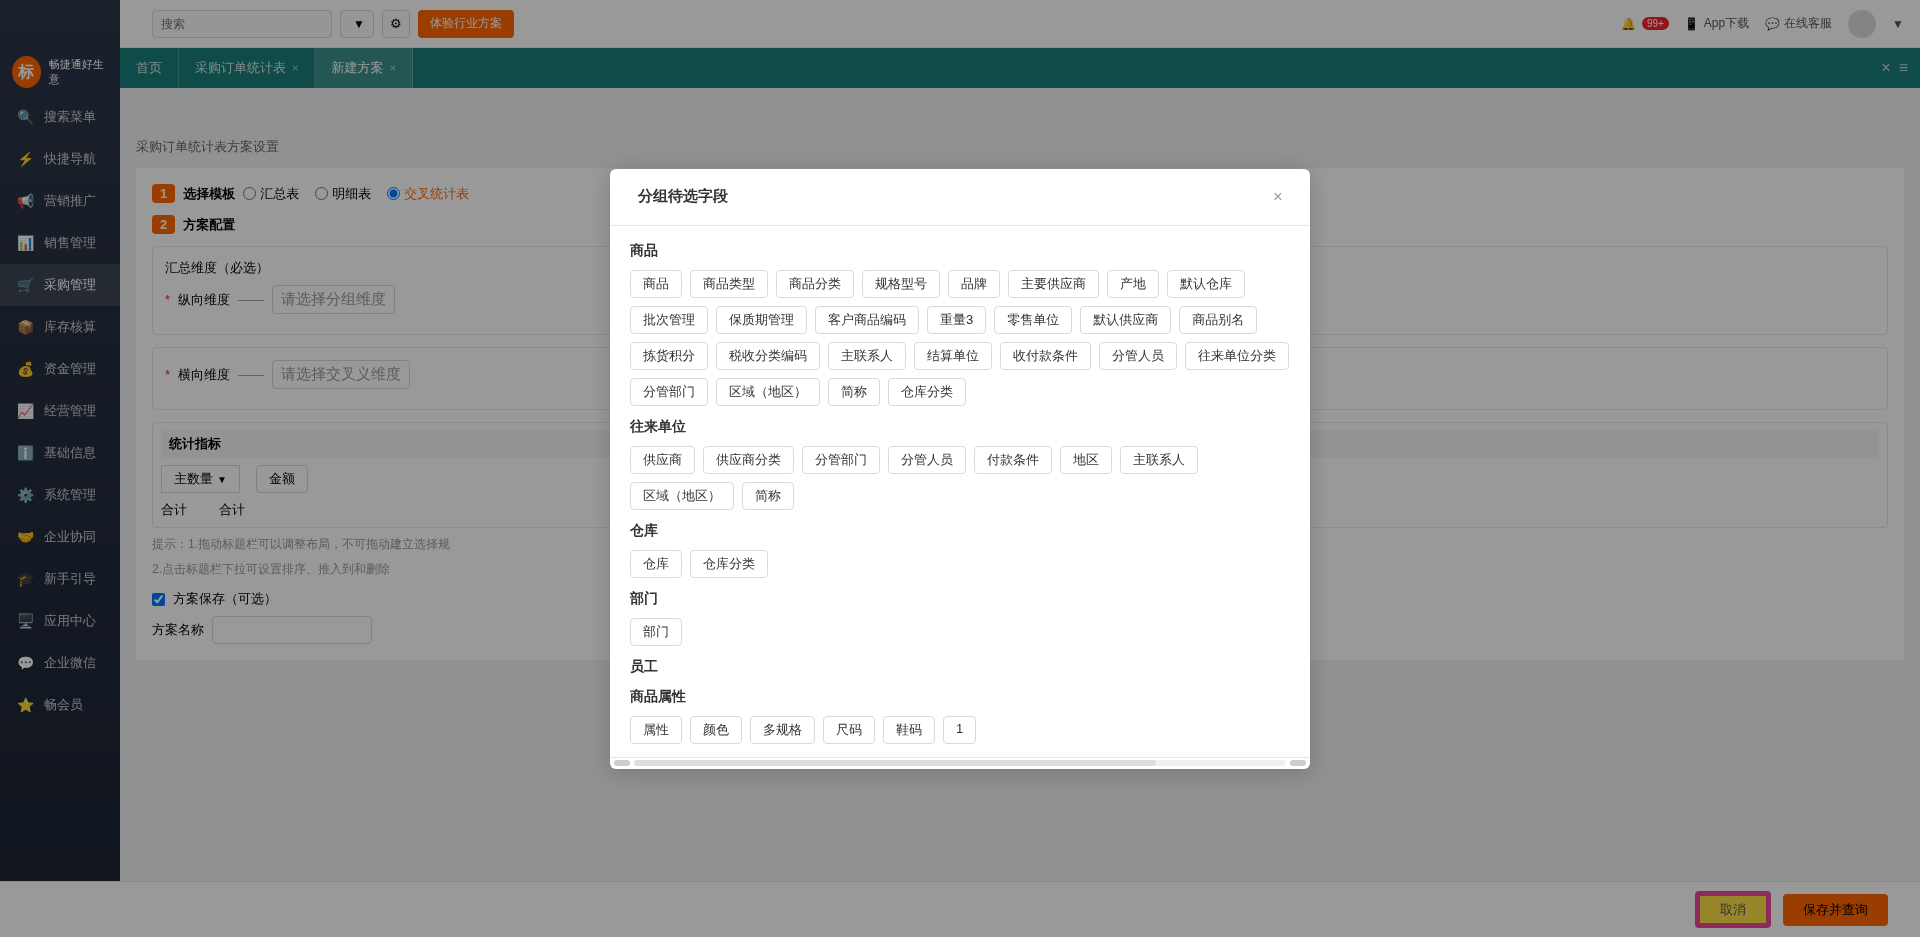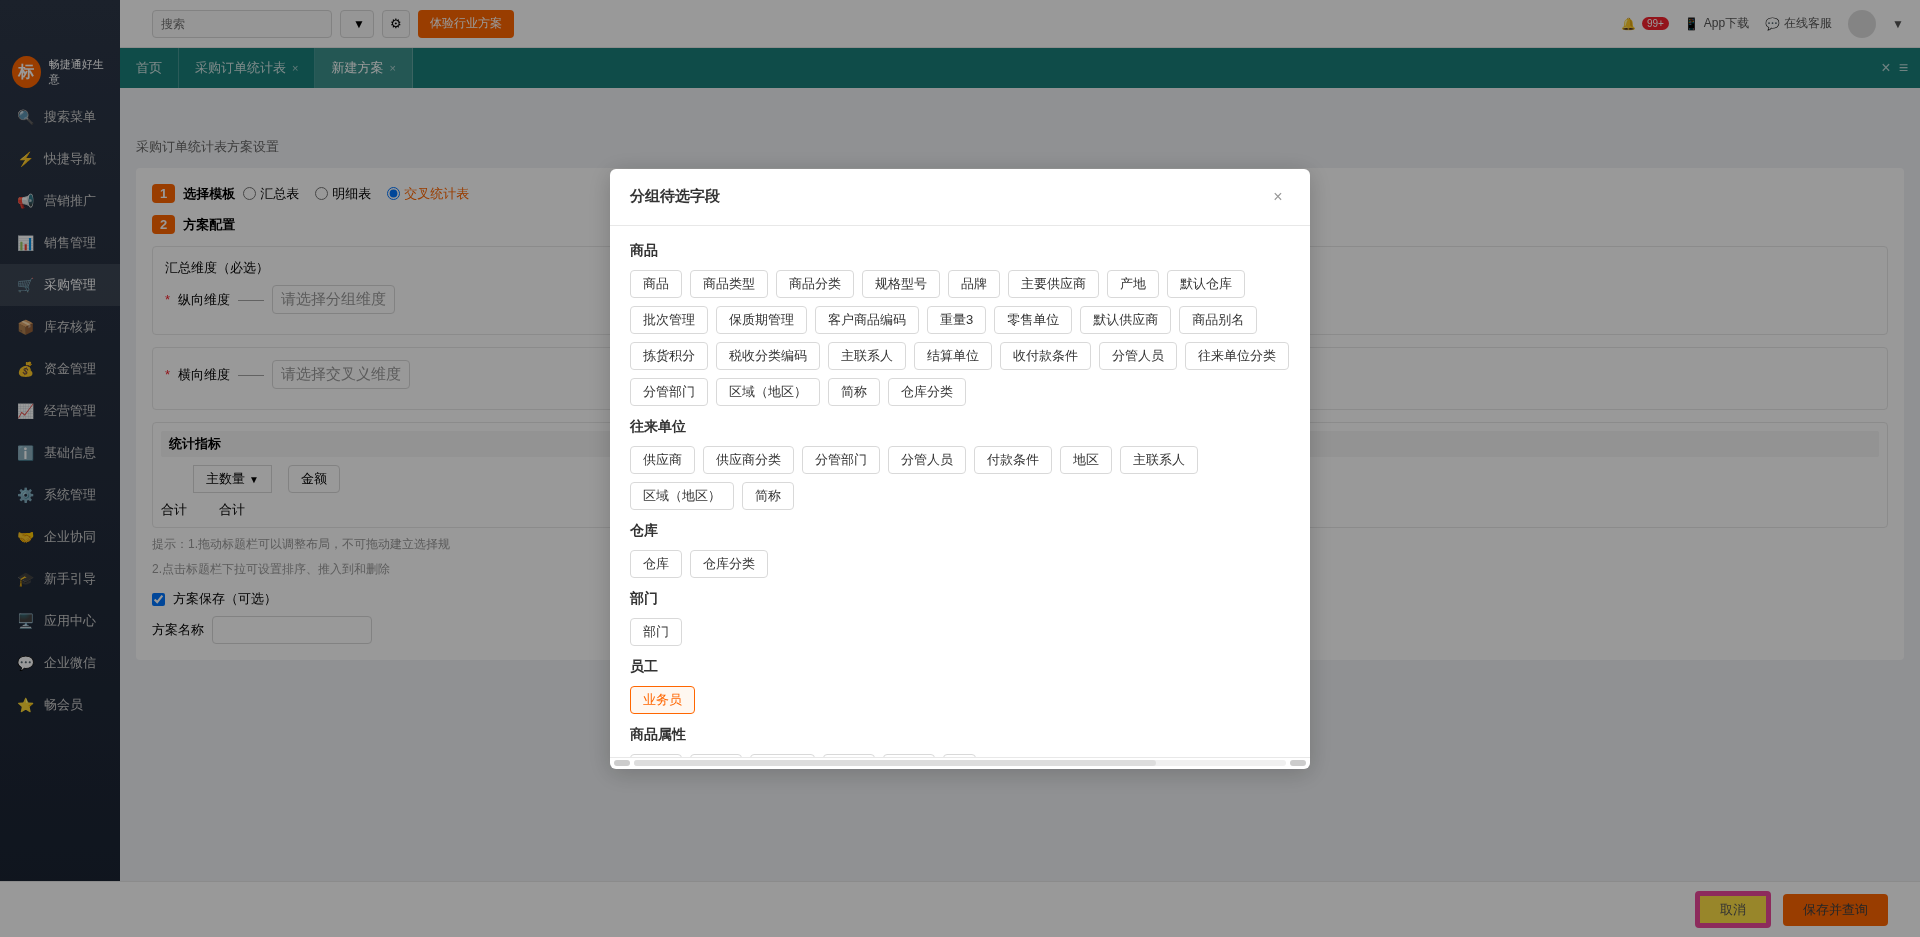--- a/index.html
+++ b/index.html
@@ -228,21 +228,21 @@
       flex-direction: column;
       box-shadow: 0 4px 24px rgba(0,0,0,0.2);
     }
     .modal-header {
       display: flex;
       align-items: center;
       justify-content: space-between;
       padding: 16px 20px;
       border-bottom: 1px solid #e8e8e8;
     }
-    .modal-title { font-size: 15px; font-weight: bold; color: #333; }
+    .modal-title { font-size: 15px; font-weight: bold; color: #333; margin-left: 8px; }
     .modal-close {
       cursor: pointer;
       color: #999;
       font-size: 16px;
       width: 24px; height: 24px;
       display: flex; align-items: center; justify-content: center;
     }
     .modal-body {
       flex: 1;
       overflow-y: auto;
@@ -300,21 +300,21 @@
       cursor: pointer;
       font-size: 13px;
       color: #555;
     }
     .btn-save {
       height: 32px;
       padding: 0 20px;
       border: none;
       border-radius: 4px;
       background: #f60;
-      color: #404040;
+      color: #000000;
       cursor: pointer;
       font-size: 13px;
     }
 
     
     .modal-body::-webkit-scrollbar { width: 8px; }
     .modal-body::-webkit-scrollbar-track { background: #f0f0f0; }
     .modal-body::-webkit-scrollbar-thumb { background: #ccc; border-radius: 4px; }
     .tab-bar-inner {
       position: fixed;
@@ -525,21 +525,21 @@
         <span>横向维度</span>
         <span style="color:#999;">——</span>
         <div class="select-field">请选择交叉义维度</div>
       </div>
     </div>
 
 
     <div style="border:1px solid #e8e8e8; border-radius:4px; padding:8px; margin-bottom:8px;">
       <div style="font-size:13px; font-weight:bold; margin-bottom:8px; background:#f5f5f5; padding:4px 8px; border-radius:2px;">统计指标</div>
       <div style="display:flex; gap:16px;">
-        <div style="display:flex; align-items:center; gap:4px; border:1px solid #d9d9d9; padding:4px 12px; border-radius:0;margin-left:32px;">
+        <div style="display:flex; align-items:center; gap:4px; border:1px solid #d9d9d9; padding:4px 12px; border-radius:0;">
           <span>主数量</span>
           <span style="font-size:10px;">▼</span>
         </div>
         <span style="border:1px solid #d9d9d9; padding:4px 12px; border-radius:4px;">金额</span>
       </div>
       <div style="display:flex; gap:32px; margin-top:8px; font-size:13px;">
         <span>合计</span>
         <span>合计</span>
       </div>
     </div>
@@ -618,23 +618,20 @@
         <div class="field-chip">仓库</div>
         <div class="field-chip">仓库分类</div>
       </div>
 
       <div class="field-section-title">部门</div>
       <div class="field-chips">
         <div class="field-chip">部门</div>
       </div>
 
       <div class="field-section-title">员工</div>
-      <div class="field-chips">
-        <div class="field-chip selected">业务员</div>
-      </div>
 
       <div class="field-section-title">商品属性</div>
       <div class="field-chips">
         <div class="field-chip">属性</div>
         <div class="field-chip">颜色</div>
         <div class="field-chip">多规格</div>
         <div class="field-chip">尺码</div>
         <div class="field-chip">鞋码</div>
         <div class="field-chip">1</div>
       </div>

